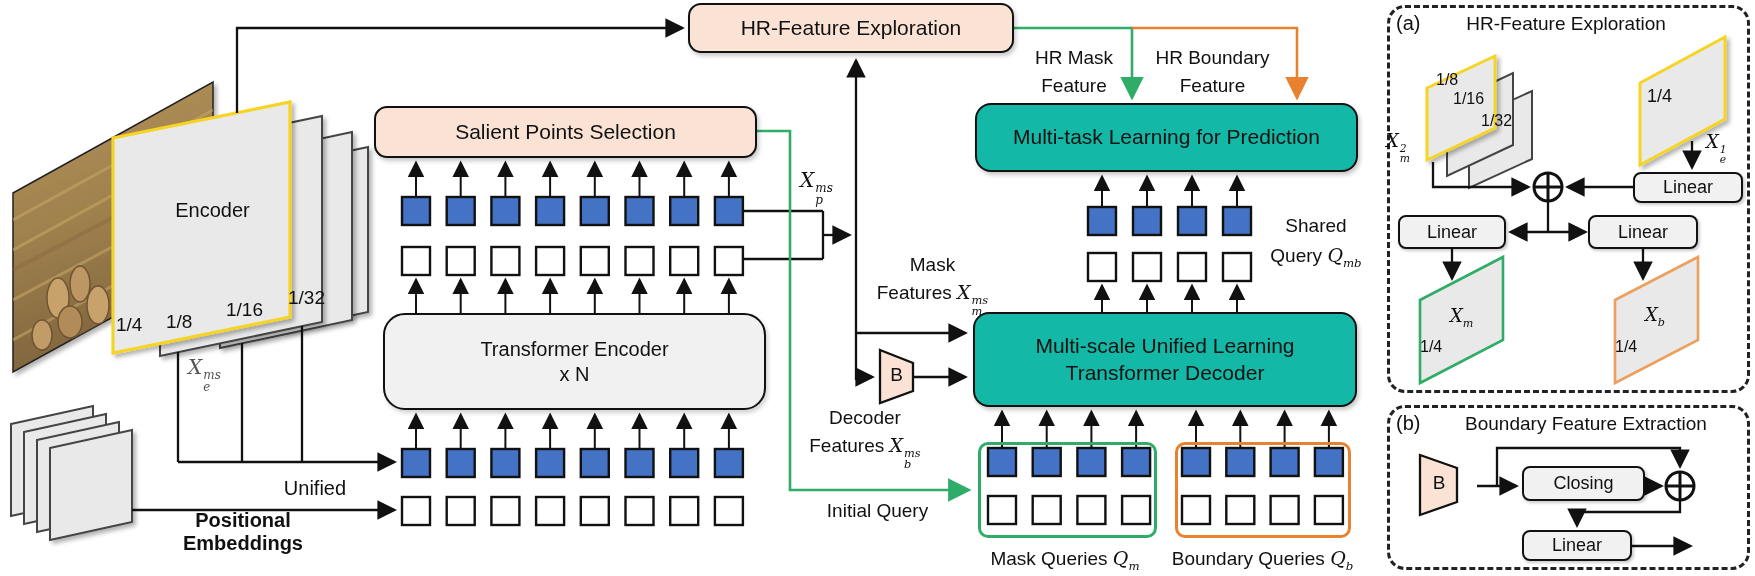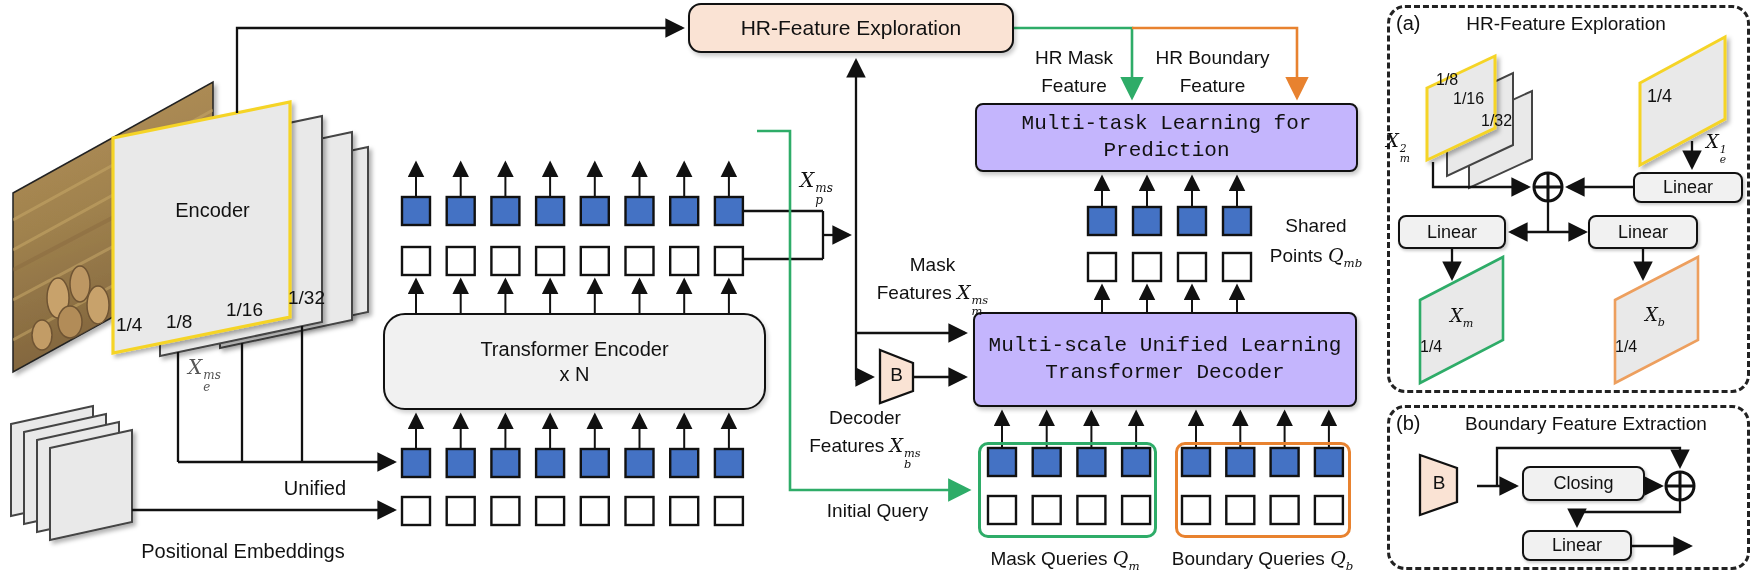--- a/index.html
+++ b/index.html
@@ -5,21 +5,21 @@
   html,body{margin:0;padding:0;background:#fff;}
   #fig{position:relative;width:1755px;height:576px;background:#fff;overflow:hidden;
        font-family:"Liberation Sans",sans-serif;color:#111;}
   #layer-svg{position:absolute;left:0;top:0;width:1755px;height:576px;}
   .lbl{position:absolute;white-space:nowrap;color:#111;}
   .ctr{text-align:center;white-space:normal;}
   .box{position:absolute;box-sizing:border-box;display:flex;flex-direction:column;
        align-items:center;justify-content:center;text-align:center;
        border:2.6px solid #111;line-height:1.25;}
   .peach{background:#FAE3D4;border-radius:13px;box-shadow:2px 3px 4px rgba(0,0,0,.22);}
-  .orangebox{background:#c4b5fd;border-radius:8px;box-shadow:2px 3px 4px rgba(0,0,0,.22);font-family:Liberation Mono, monospace;}
+  .orangebox{background:#14b8a6;border-radius:16px;box-shadow:2px 3px 4px rgba(0,0,0,.22);}
   .graybox{background:#F1F1F1;border-radius:22px;box-shadow:2px 3px 4px rgba(0,0,0,.18);}
   .smallgray{background:#F1F1F1;border-radius:8px;border-width:2.3px;
              box-shadow:1.5px 2px 3px rgba(0,0,0,.2);}
   .qbox{position:absolute;box-sizing:border-box;border-radius:10px;background:transparent;}
   .dashpanel{position:absolute;box-sizing:border-box;border:3px dashed #222;border-radius:18px;}
   .math{font-family:"DejaVu Serif",serif;font-style:italic;}
   .ss{display:inline-flex;flex-direction:column;align-items:flex-start;font-size:0.60em;
       line-height:0.95;vertical-align:-0.45em;margin-left:1px;font-style:italic;}
   .msub{font-size:0.62em;font-style:italic;}
   .fs21{font-size:21px;} .fs20{font-size:20px;} .fs19{font-size:19px;}
@@ -234,20 +234,23 @@
         <rect x="1182" y="496" width="28" height="28" fill="#fff" stroke="#111" stroke-width="2.4"></rect>
         <rect x="1226.3" y="496" width="28" height="28" fill="#fff" stroke="#111" stroke-width="2.4"></rect>
         <rect x="1270.6" y="496" width="28" height="28" fill="#fff" stroke="#111" stroke-width="2.4"></rect>
         <rect x="1314.9" y="496" width="28" height="28" fill="#fff" stroke="#111" stroke-width="2.4"></rect>
       </g>
   </svg>
 
   <div class="box peach fs21" style="left:688px;top:3px;width:326px;height:50px;">
     <span>HR-Feature Exploration</span>
   </div>
+  <div class="box peach fs21" style="left:374px;top:106px;width:383px;height:52px;">
+    <span>Salient Points Selection</span>
+  </div>
   <div class="box graybox fs20" style="left:383px;top:313px;width:383px;height:97px;">
     <span>Transformer Encoder</span>
     <span>x N</span>
   </div>
   <div class="box orangebox fs21" style="left:975px;top:103px;width:383px;height:69px;">
     <span>Multi-task Learning for Prediction</span>
   </div>
   <div class="box orangebox fs21" style="left:973px;top:312px;width:384px;height:95px;">
     <span>Multi-scale Unified Learning</span>
     <span>Transformer Decoder</span>
@@ -264,21 +267,21 @@
   <div class="lbl fs19" style="left:166px;top:311px;">1/8</div>
   <div class="lbl fs19" style="left:226px;top:299px;">1/16</div>
   <div class="lbl fs19" style="left:288px;top:287px;">1/32</div>
   <div class="lbl fs20" style="left:188px;top:355px;color:#555;">
     <span class="math"><span>X</span><span class="ss">
           <span>ms</span>
           <span>e</span>
         </span></span>
   </div>
   <div class="lbl fs20 ctr" style="left:270px;top:477px;width:90px;">Unified</div>
-  <div class="lbl fs20 ctr" style="left:133px;top:540px;width:220px;">Positional Embeddings</div>
+  <div class="lbl fs20 ctr" style="left:133px;top:509px;width:220px;font-weight:bold;">Positional Embeddings</div>
   <div class="lbl fs20" style="left:800px;top:168px;">
     <span class="math"><span>X</span><span class="ss">
           <span>ms</span>
           <span>p</span>
         </span></span>
   </div>
 
   <div class="lbl fs19 ctr" style="left:1018px;top:44px;width:112px;line-height:1.45;">
     <div>HR Mask</div>
     <div>Feature</div>
@@ -305,21 +308,21 @@
             <span>b</span>
           </span></span>
     </div>
   </div>
   <div class="lbl fs19 ctr" style="left:880px;top:364px;width:33px;">B</div>
 
   <div class="lbl fs19 ctr" style="left:820px;top:500px;width:115px;">Initial Query</div>
 
   <div class="lbl fs19 ctr" style="left:1256px;top:212px;width:120px;line-height:1.5;">
     <div>Shared</div>
-    <div><span>Points</span>
+    <div><span>Query</span>
       <span class="math"><span>Q</span><sub class="msub">mb</sub></span>
     </div>
   </div>
 
   <div class="lbl fs19 ctr" style="left:1155px;top:547px;width:215px;">
     <span>Boundary Queries</span>
     <span class="math"><span>Q</span><sub class="msub">b</sub></span>
   </div>
   <div class="lbl fs19 ctr" style="left:970px;top:547px;width:190px;">
     <span>Mask Queries</span>

